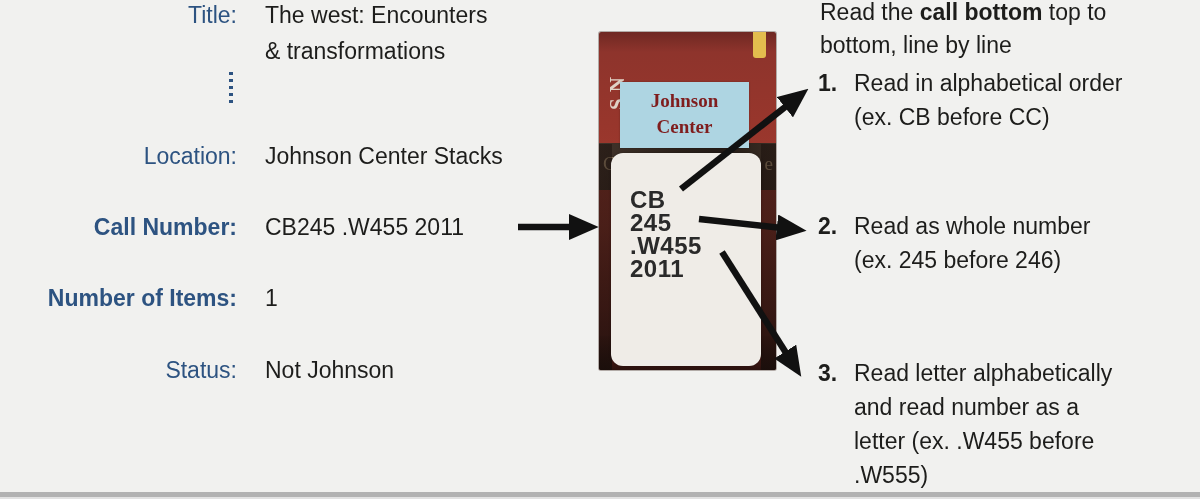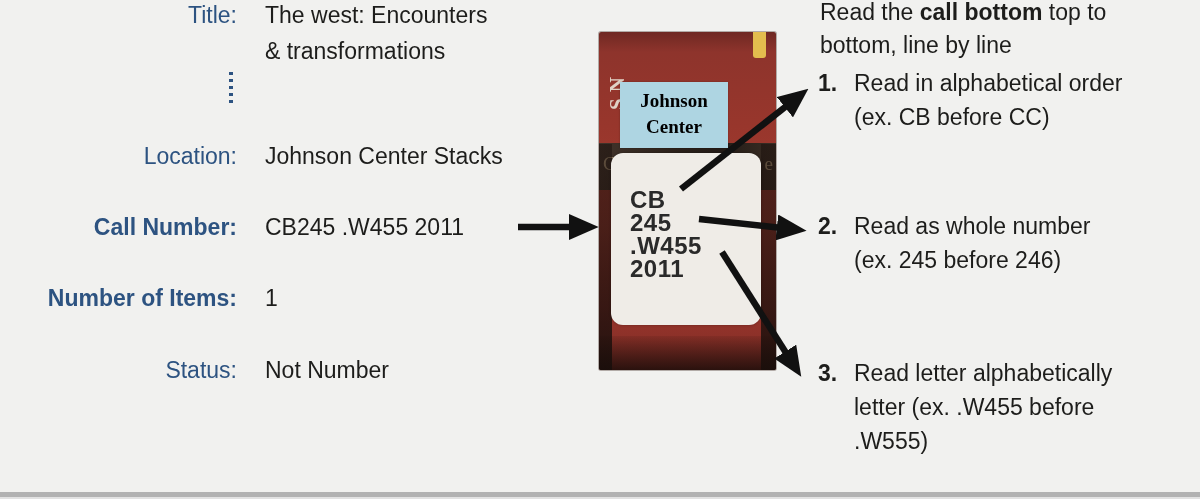--- a/index.html
+++ b/index.html
@@ -66,29 +66,29 @@
     background:linear-gradient(180deg,rgba(28,17,13,.55),rgba(24,14,11,.85));
   }
   .edge-strip.left{left:0;border-radius:0 0 0 2px;}
   .edge-strip.right{right:0;width:15px;border-radius:0 0 2px 0;}
   .bottom-band{
     position:absolute;left:0;right:0;bottom:0;height:34px;z-index:1;
     background:linear-gradient(180deg,rgba(70,25,18,.15),rgba(22,11,8,.8));
     border-radius:0 0 2px 2px;
   }
   .loc-label{
-    position:absolute;left:21px;top:50px;width:108px;height:66px;z-index:3;
+    position:absolute;left:21px;top:50px;width:129px;height:66px;z-index:3;
     background:var(--location_label_blue);
     text-align:center;padding-top:6px;box-sizing:border-box;
     font-family:"Liberation Serif","DejaVu Serif",serif;
-    font-weight:bold;font-size:19px;line-height:26px;color:#000000;
+    font-weight:bold;font-size:19px;line-height:26px;color:#7f1d1d;
     box-shadow:0 0 2px rgba(0,0,0,.25);
   }
   .call-label{
-    position:absolute;left:12px;top:121px;width:150px;height:172px;z-index:3;
+    position:absolute;left:12px;top:121px;width:150px;height:213px;z-index:3;
     background:var(--call_label_white);border-radius:12px;
     box-shadow:0 0 3px rgba(0,0,0,.3);
     padding:35px 0 0 19px;box-sizing:border-box;
   }
   .call-label .cl-line{
     font-size:24px;font-weight:bold;line-height:23px;color:#2a2a2a;letter-spacing:.5px;
   }
   
   .instructions{position:absolute;left:818px;top:0;width:372px;color:var(--text_black);}
   .intro{position:absolute;left:2px;top:-4px;width:350px;font-size:23px;line-height:33px;}
@@ -133,21 +133,21 @@
       <div class="field-value">CB245 .W455 2011</div>
     </div>
 
     <div class="field-row row-items">
       <div class="field-label bold">Number of Items:</div>
       <div class="field-value">1</div>
     </div>
 
     <div class="field-row row-status">
       <div class="field-label">Status:</div>
-      <div class="field-value">Not Number</div>
+      <div class="field-value">Not Johnson</div>
     </div>
   </div>
 
   <div class="photo">
     <div class="spine-vtext">SN</div>
     <div class="yellow-sticker"></div>
 
     <div class="dark-band">
       <span class="band-letter left">C</span>
       <span class="band-letter right">e</span>
@@ -188,20 +188,21 @@
       <div class="lines">
         <div>Read as whole number</div>
         <div>(ex. 245 before 246)</div>
       </div>
     </div>
 
     <div class="step step-3">
       <div class="num">3.</div>
       <div class="lines">
         <div>Read letter alphabetically</div>
+        <div>and read number as a</div>
         <div>letter (ex. .W455 before</div>
         <div>.W555)</div>
       </div>
     </div>
   </div>
 
   <svg class="arrow-svg" viewBox="0 0 1200 499" xmlns="http://www.w3.org/2000/svg">
     <defs>
       <marker id="ah" markerUnits="strokeWidth" markerWidth="4.6" markerHeight="4" refX="0.8" refY="2" orient="auto">
         <polygon points="0,0 4.6,2 0,4" fill="#111111"></polygon>

